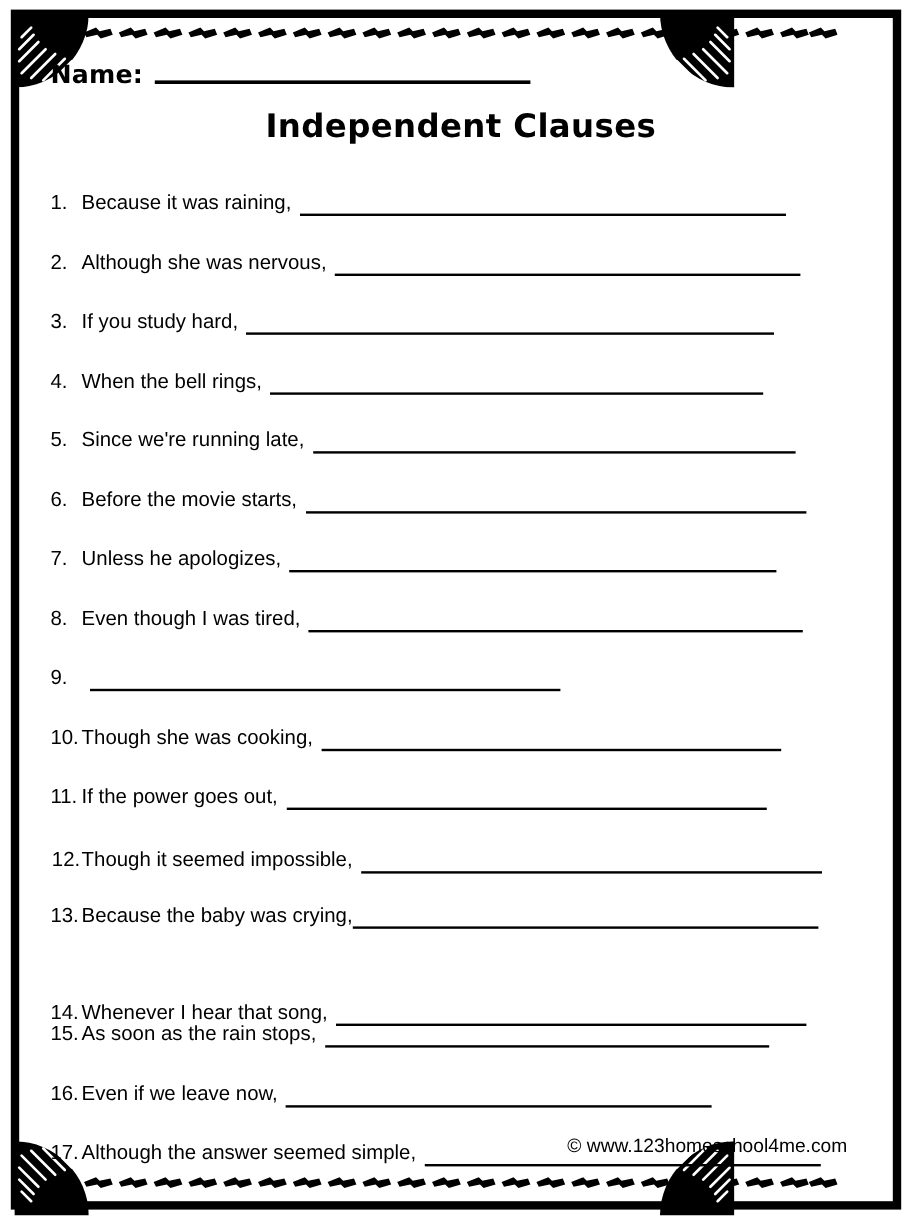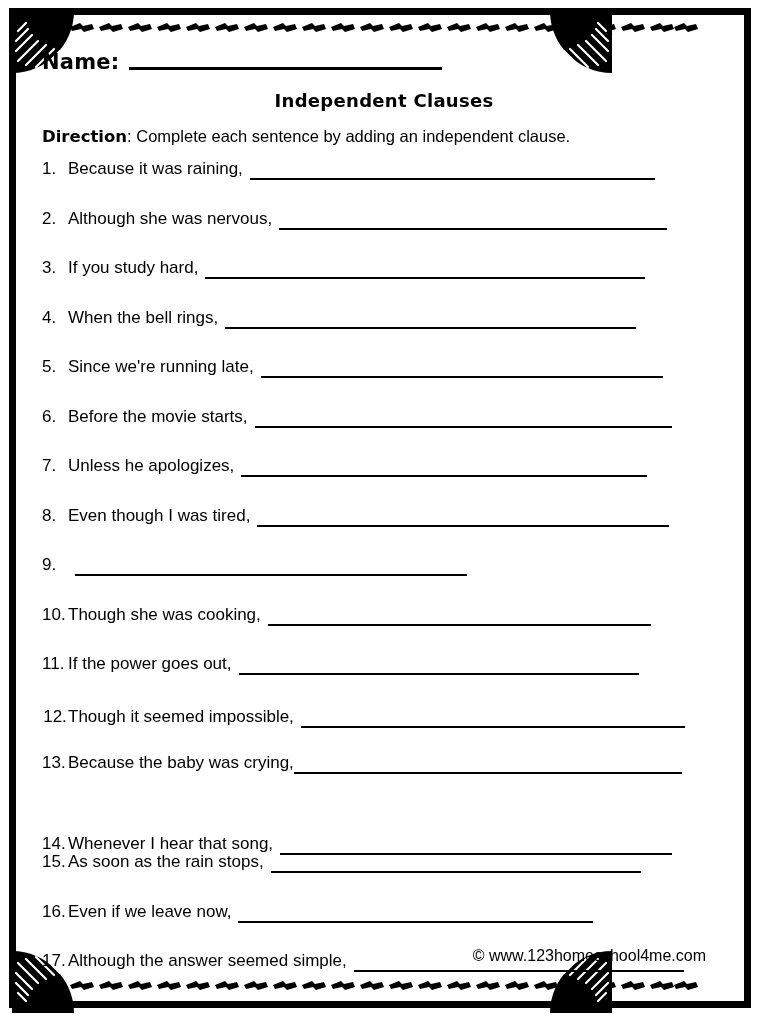--- a/index.html
+++ b/index.html
@@ -96,21 +96,21 @@
 
   
   .title {
     position: absolute;
     left: 0;
     top: 92px;
     width: 768px;
     text-align: center;
     font-family: "DejaVu Sans", sans-serif;
     font-weight: bold;
-    font-size: 18px;
+    font-size: 27px;
     letter-spacing: 0.3px;
     line-height: 1.05;
   }
 
   
   .direction {
     position: absolute;
     left: 42px;
     top: 127px;
     font-family: "Liberation Sans", sans-serif;
@@ -310,24 +310,20 @@
 
   <div class="content">
 
     <div class="name-row">
       <span class="name-label">Name:</span>
       <span class="name-blank"></span>
     </div>
 
     <div class="title">Independent Clauses</div>
 
-    <div class="direction">
-      <span class="direction-label">Direction</span><span>:</span>
-      <span>Complete each sentence by adding an independent clause.</span>
-    </div>
 
     <div class="items" id="items-container">
         <div class="item" style="top: 160px;">
           <span class="item-num">1.</span>
           <span class="item-text">Because it was raining,</span>
           <span class="item-blank gap" style="width: 405px;"></span>
         </div>
         <div class="item" style="top: 209.5px;">
           <span class="item-num">2.</span>
           <span class="item-text">Although she was nervous,</span>

